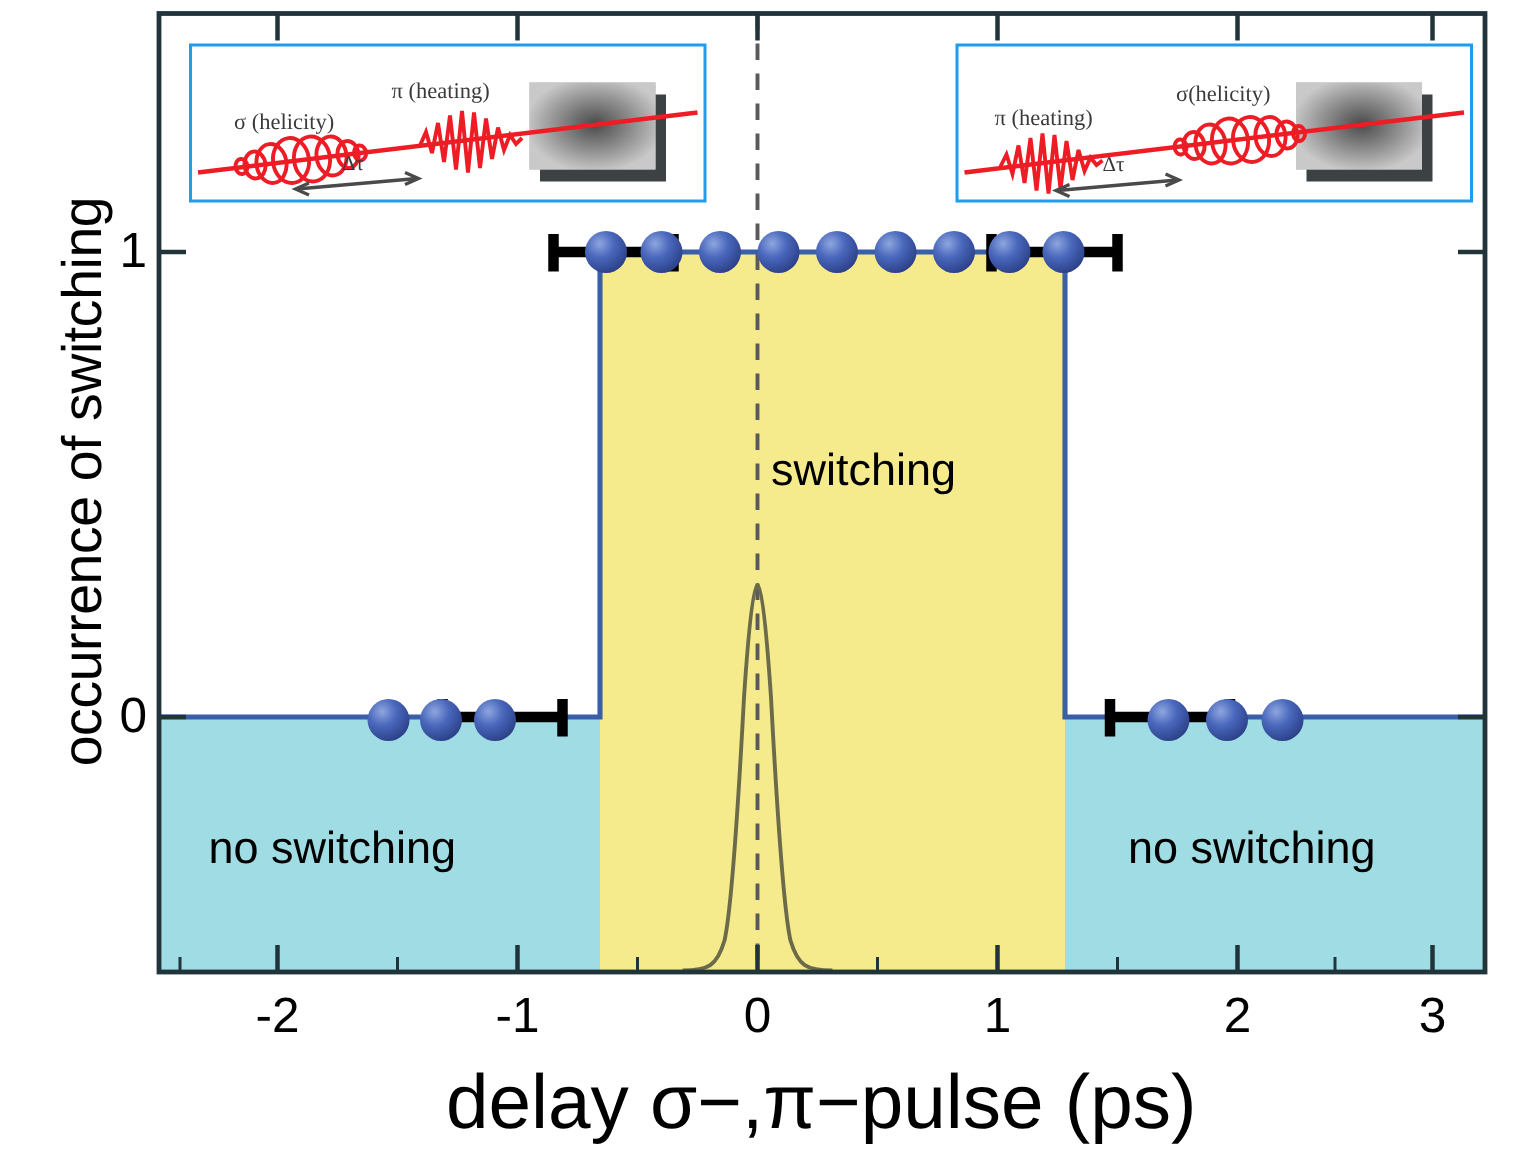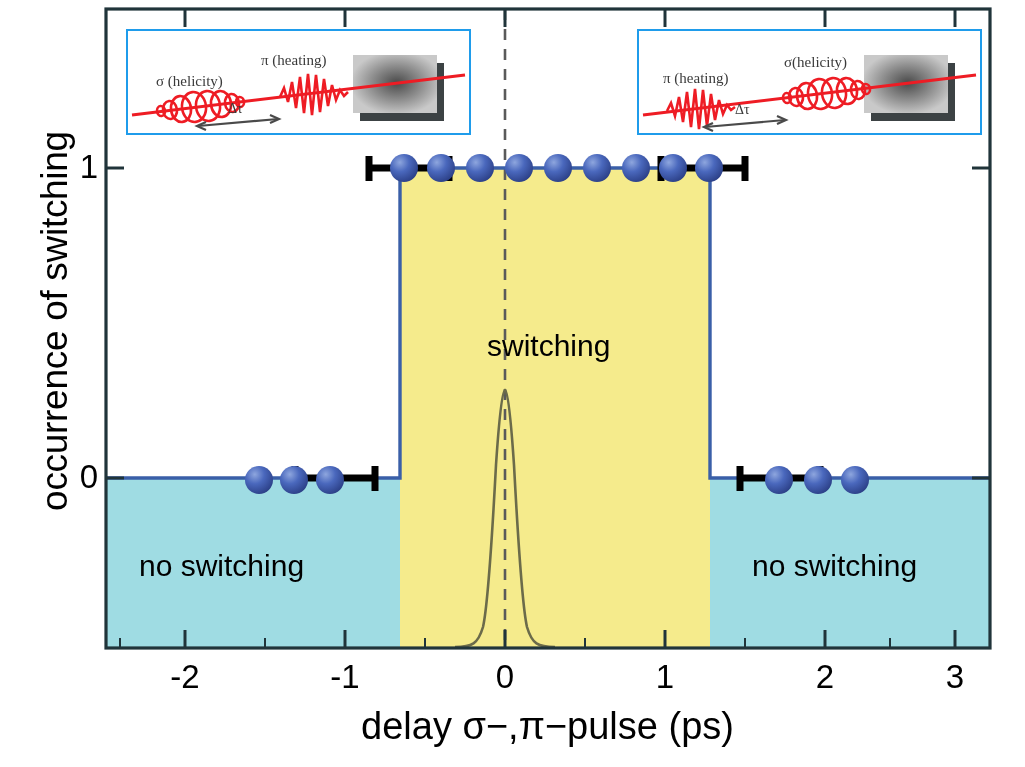--- a/index.html
+++ b/index.html
@@ -10,21 +10,21 @@
 
   
   #ylabel{
     position:absolute; left:-255px; top:300px; width:620px;
     transform:rotate(-90deg); transform-origin:center center;
     text-align:center; font-size:37px; letter-spacing:-0.3px;
     white-space:nowrap;
   }
   #xlabel{
     position:absolute; left:105px; top:705px; width:885px;
-    text-align:center; font-size:38px; white-space:nowrap;
+    text-align:center; font-size:51px; white-space:nowrap;
   }
 
   
   .xtick{position:absolute; font-size:33px; text-align:center; width:60px;}
   .ytick{position:absolute; font-size:33px; text-align:right; width:40px;}
 
   
   .region-label{position:absolute; font-size:30px; white-space:nowrap;}
 
   
@@ -161,21 +161,21 @@
   <div class="xtick" style="left:635px;  top:658px;">1</div>
   <div class="xtick" style="left:795px;  top:658px;">2</div>
   <div class="xtick" style="left:925px;  top:658px;">3</div>
 
   <div class="ytick" style="left:58px; top:148px;">1</div>
   <div class="ytick" style="left:58px; top:458px;">0</div>
 
   <div id="ylabel">occurrence of switching</div>
   <div id="xlabel">delay σ−,π−pulse (ps)</div>
 
-  <div class="region-label" style="left:487px; top:297px;margin-top:32px;">switching</div>
+  <div class="region-label" style="left:514px; top:297px;">switching</div>
   <div class="region-label" style="left:139px; top:549px;">no switching</div>
   <div class="region-label" style="left:752px; top:549px;">no switching</div>
 
   <div class="inset" style="left:126px; top:29px; width:345px; height:106px;">
     <svg width="341" height="102" viewBox="0 0 341 102">
       <defs>
         <radialGradient id="spotL" cx="52%" cy="48%" r="55%">
           <stop offset="0%" stop-color="#4a4a4a"></stop>
           <stop offset="55%" stop-color="#8f8f8f"></stop>
           <stop offset="100%" stop-color="#c9c9c9"></stop>

